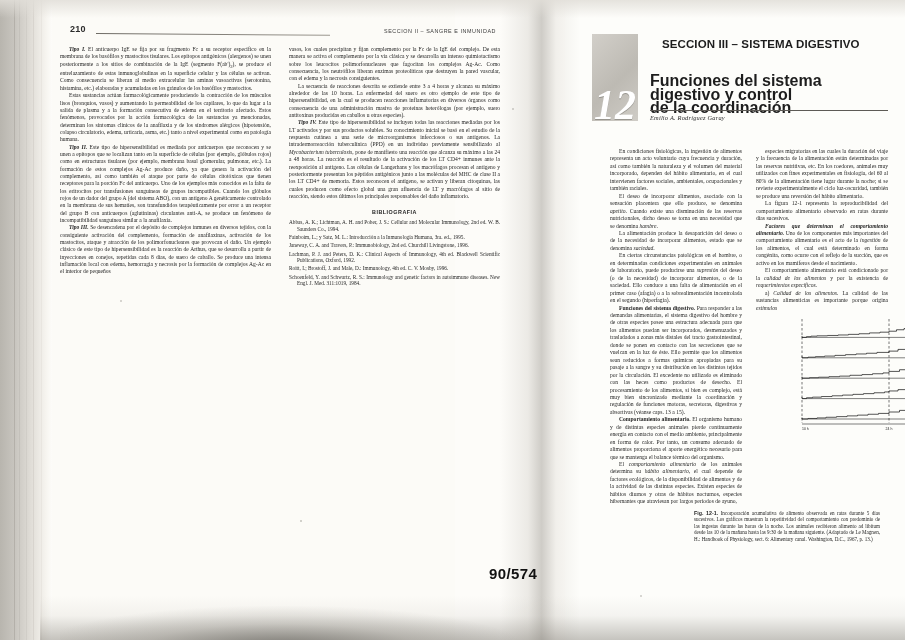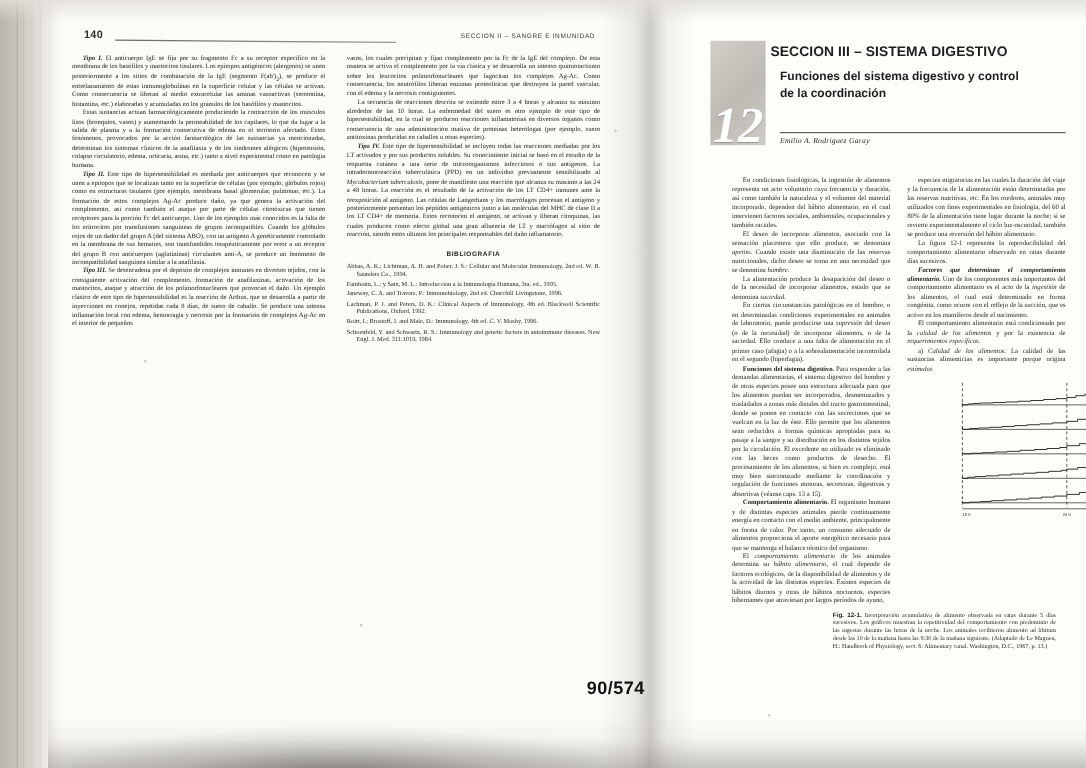--- a/index.html
+++ b/index.html
@@ -97,27 +97,27 @@
     display:flex;align-items:flex-end;justify-content:center;
     overflow:hidden;
   }
   .chapnum span{
     font-family:"Liberation Serif",serif;font-style:italic;font-weight:bold;
     font-size:42px;color:#ffffff;line-height:.92;
     text-shadow:0 1px 0 rgba(120,118,112,.6);
     margin-bottom:-4px;
   }
   .sec-title{
-    position:absolute;left:32px;top:16px;
+    position:absolute;left:52px;top:16px;
     font-family:"Liberation Sans",sans-serif;font-weight:bold;font-size:11.5px;
     color:#1d1d1d;letter-spacing:.1px;
   }
   .chap-title{
-    position:absolute;left:40px;top:36px;width:238px;
-    font-family:"Liberation Sans",sans-serif;font-weight:bold;font-size:10px;
+    position:absolute;left:40px;top:52px;width:238px;
+    font-family:"Liberation Sans",sans-serif;font-weight:bold;font-size:16px;
     line-height:13.5px;color:#1d1d1d;
   }
   .auth-rule{
     position:absolute;left:40px;right:0;top:88px;height:1.4px;background:#5d5a55;
   }
   .author{
     position:absolute;left:40px;top:92px;
     font-family:"Liberation Serif",serif;font-style:italic;font-size:6.4px;
     color:#2a2a2a;letter-spacing:.2px;
   }
@@ -150,21 +150,21 @@
 </head>
 <body>
 
 <div id="scan">
 
   <div class="paper left"></div>
   <div class="paper right"></div>
 
   <div id="leftpage">
     <div class="hdr">
-      <div class="folio">140</div>
+      <div class="folio">210</div>
       <div class="hdr-rule"></div>
       <div class="runhead">SECCION II – SANGRE E INMUNIDAD</div>
     </div>
 
     <div class="cols2">
       <div class="col">
         <p class="body"><span class="run-it">Tipo I.</span> El anticuerpo IgE se fija por su fragmento Fc a su receptor específico en la membrana de los basófilos y mastocitos tisulares. Los epítopos antigénicos (alergenos) se unen posteriormente a los sitios de combinación de la IgE (segmento F(ab')<sub>2</sub>), se produce el entrelazamiento de estas inmunoglobulinas en la superficie celular y las células se activan. Como consecuencia se liberan al medio extracelular las aminas vasoactivas (serotonina, histamina, etc.) elaboradas y acumuladas en los gránulos de los basófilos y mastocitos.</p>
         <p class="body">Estas sustancias actúan farmacológicamente produciendo la contracción de los músculos lisos (bronquios, vasos) y aumentando la permeabilidad de los capilares, lo que da lugar a la salida de plasma y a la formación consecutiva de edema en el territorio afectado. Estos fenómenos, provocados por la acción farmacológica de las sustancias ya mencionadas, determinan los síntomas clínicos de la anafilaxia y de los síndromes alérgicos (hipotensión, colapso circulatorio, edema, urticaria, asma, etc.) tanto a nivel experimental como en patología humana.</p>
         <p class="body"><span class="run-it">Tipo II.</span> Este tipo de hipersensibilidad es mediada por anticuerpos que reconocen y se unen a epítopos que se localizan tanto en la superficie de células (por ejemplo, glóbulos rojos) como en estructuras tisulares (por ejemplo, membrana basal glomerular, pulmonar, etc.). La formación de estos complejos Ag-Ac produce daño, ya que genera la activación del complemento, así como también el ataque por parte de células citotóxicas que tienen receptores para la porción Fc del anticuerpo. Uno de los ejemplos más conocidos es la falta de los eritrocitos por transfusiones sanguíneas de grupos incompatibles. Cuando los glóbulos rojos de un dador del grupo A (del sistema ABO), con un antígeno A genéticamente controlado en la membrana de sus hematíes, son transfundidos terapéuticamente por error a un receptor del grupo B con anticuerpos (aglutininas) circulantes anti-A, se produce un fenómeno de incompatibilidad sanguínea similar a la anafilaxia.</p>
         <p class="body"><span class="run-it">Tipo III.</span> Se desencadena por el depósito de complejos inmunes en diversos tejidos, con la consiguiente activación del complemento, formación de anafilaxinas, activación de los mastocitos, ataque y atracción de los polimorfonucleares que provocan el daño. Un ejemplo clásico de este tipo de hipersensibilidad es la reacción de Arthus, que se desarrolla a partir de inyecciones en conejos, repetidas cada 8 días, de suero de caballo. Se produce una intensa inflamación local con edema, hemorragia y necrosis por la formación de complejos Ag-Ac en el interior de pequeños</p>

